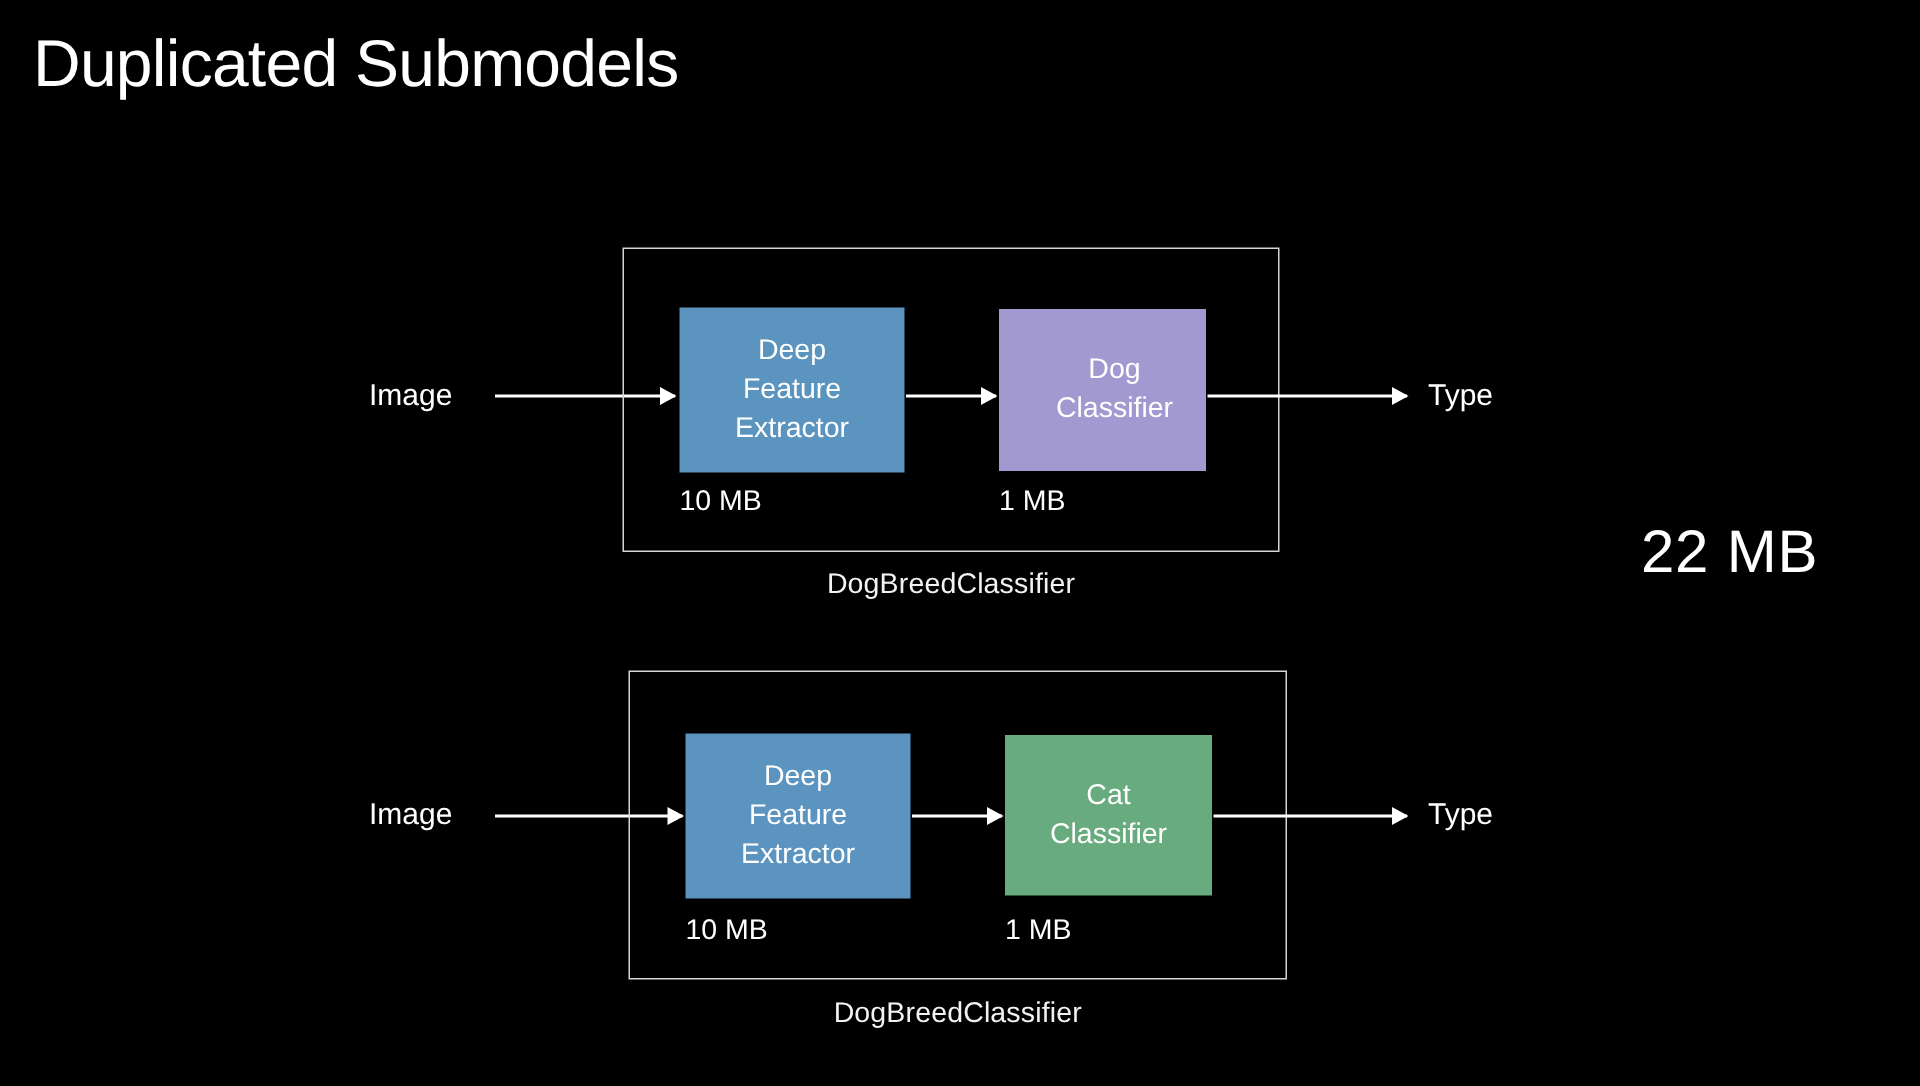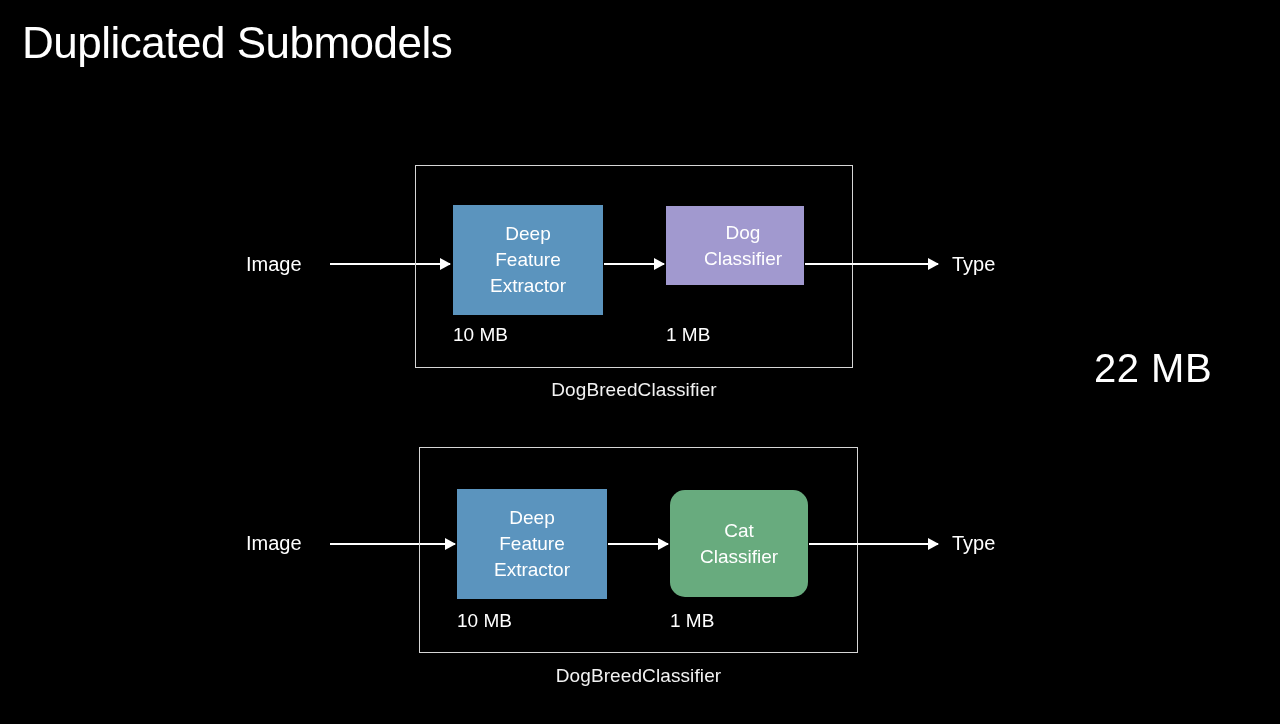--- a/index.html
+++ b/index.html
@@ -105,21 +105,21 @@
     justify-content: center;
     text-align: center;
     font-size: 19px;
     line-height: 26px;
     color: #ffffff;
     box-sizing: border-box;
     padding: 2px 4px;
     white-space: pre-line;
   }
   #stage-0-0 { left: 453px; top: 205px; width: 150px; height: 110px; }
-  #stage-0-1 { left: 666px; top: 206px; width: 138px; height: 79px; padding-left: 20px; }
+  #stage-0-1 { left: 666px; top: 206px; width: 138px; height: 108px; padding-left: 20px; }
   #stage-1-0 { left: 457px; top: 489px; width: 150px; height: 110px; }
   #stage-1-1 { left: 670px; top: 490px; width: 138px; height: 107px; }
 
   
   .size-label {
     position: absolute;
     font-size: 19px;
     color: #ffffff;
     white-space: nowrap;
   }
@@ -182,21 +182,21 @@
   <div class="group-box" id="group-box-1"></div>
 
   <div class="stage-block" id="stage-1-0" style="background:#5B94BE;">Deep
 Feature
 Extractor</div>
 
   <div class="size-label" id="size-1-0">10 MB</div>
 
   <div class="arrow" id="arrow-mid-1"></div>
 
-  <div class="stage-block" id="stage-1-1" style="background:#68AB7E;border-radius:15px;">Cat
+  <div class="stage-block" id="stage-1-1" style="background:#68AB7E;">Cat
 Classifier</div>
 
   <div class="size-label" id="size-1-1">1 MB</div>
 
   <div class="arrow" id="arrow-out-1"></div>
 
   <div class="io-label" id="output-label-1">Type</div>
 
   <div class="group-caption" id="group-caption-1">DogBreedClassifier</div>
 </div>

